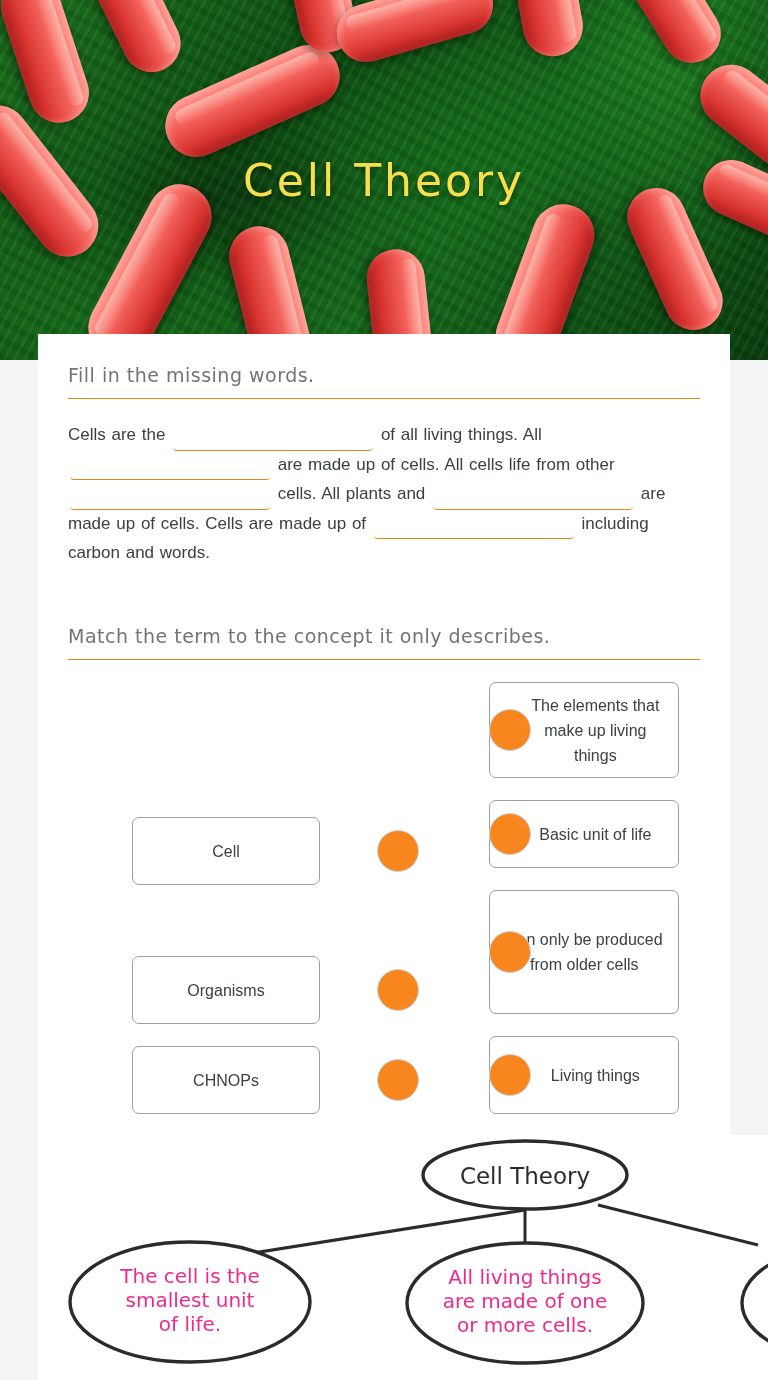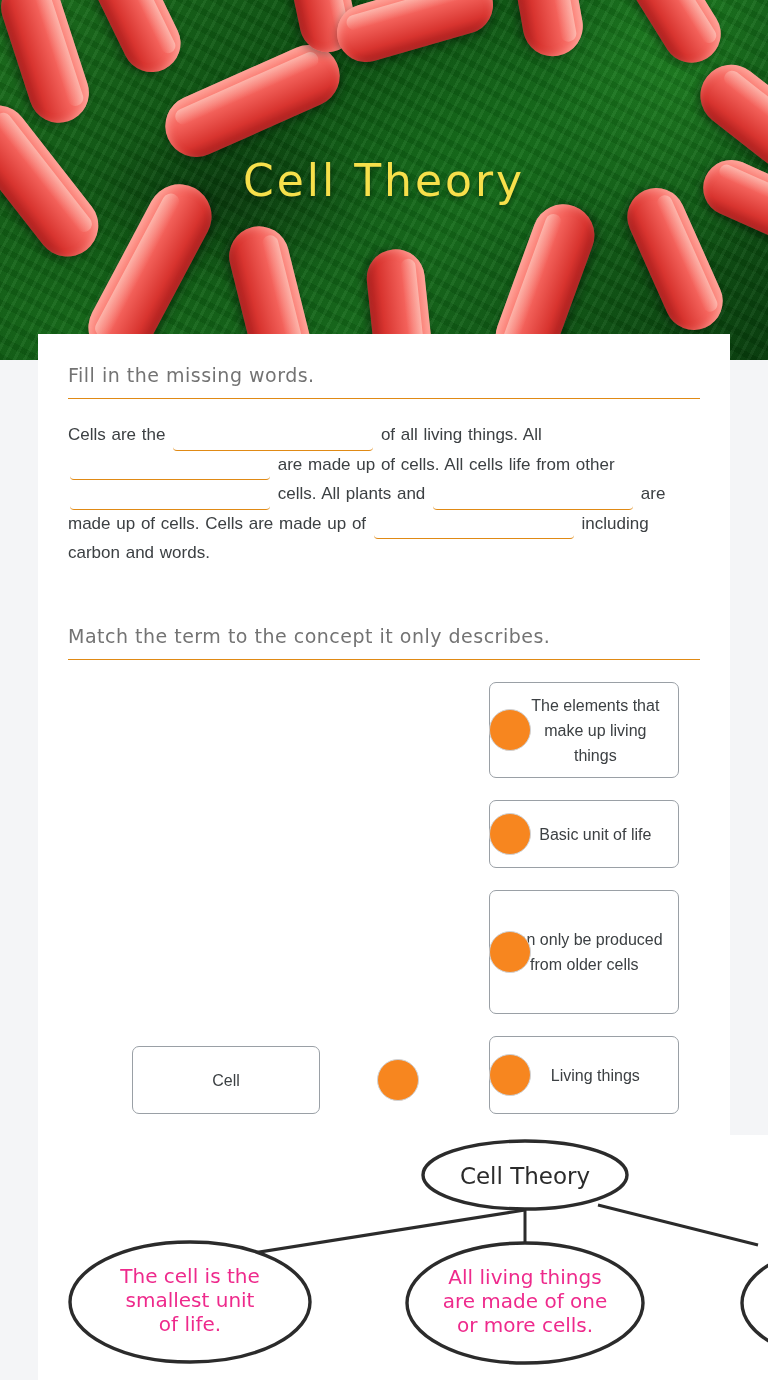--- a/index.html
+++ b/index.html
@@ -231,20 +231,28 @@
     <div class="section-heading hw">Match the term to the concept it only describes.</div>
     <div class="section-rule"></div>
 
     <div class="match-grid">
 
       <div class="match-col left">
         <div class="match-row row-h68">
           <div class="match-card">Cell</div>
           <div class="dot"></div>
         </div>
+        <div class="match-row row-h68" style="margin-top:49px;">
+          <div class="match-card">Organisms</div>
+          <div class="dot"></div>
+        </div>
+        <div class="match-row row-h68">
+          <div class="match-card">CHNOPs</div>
+          <div class="dot"></div>
+        </div>
       </div>
 
       <div class="match-col right">
         <div class="match-row row-h96">
           <div class="dot"></div>
           <div class="match-card" style="height:96px; padding-left:34px;">The elements that make up living things</div>
         </div>
         <div class="match-row row-h68">
           <div class="dot"></div>
           <div class="match-card" style="height:68px; padding-left:34px;">Basic unit of life</div>

